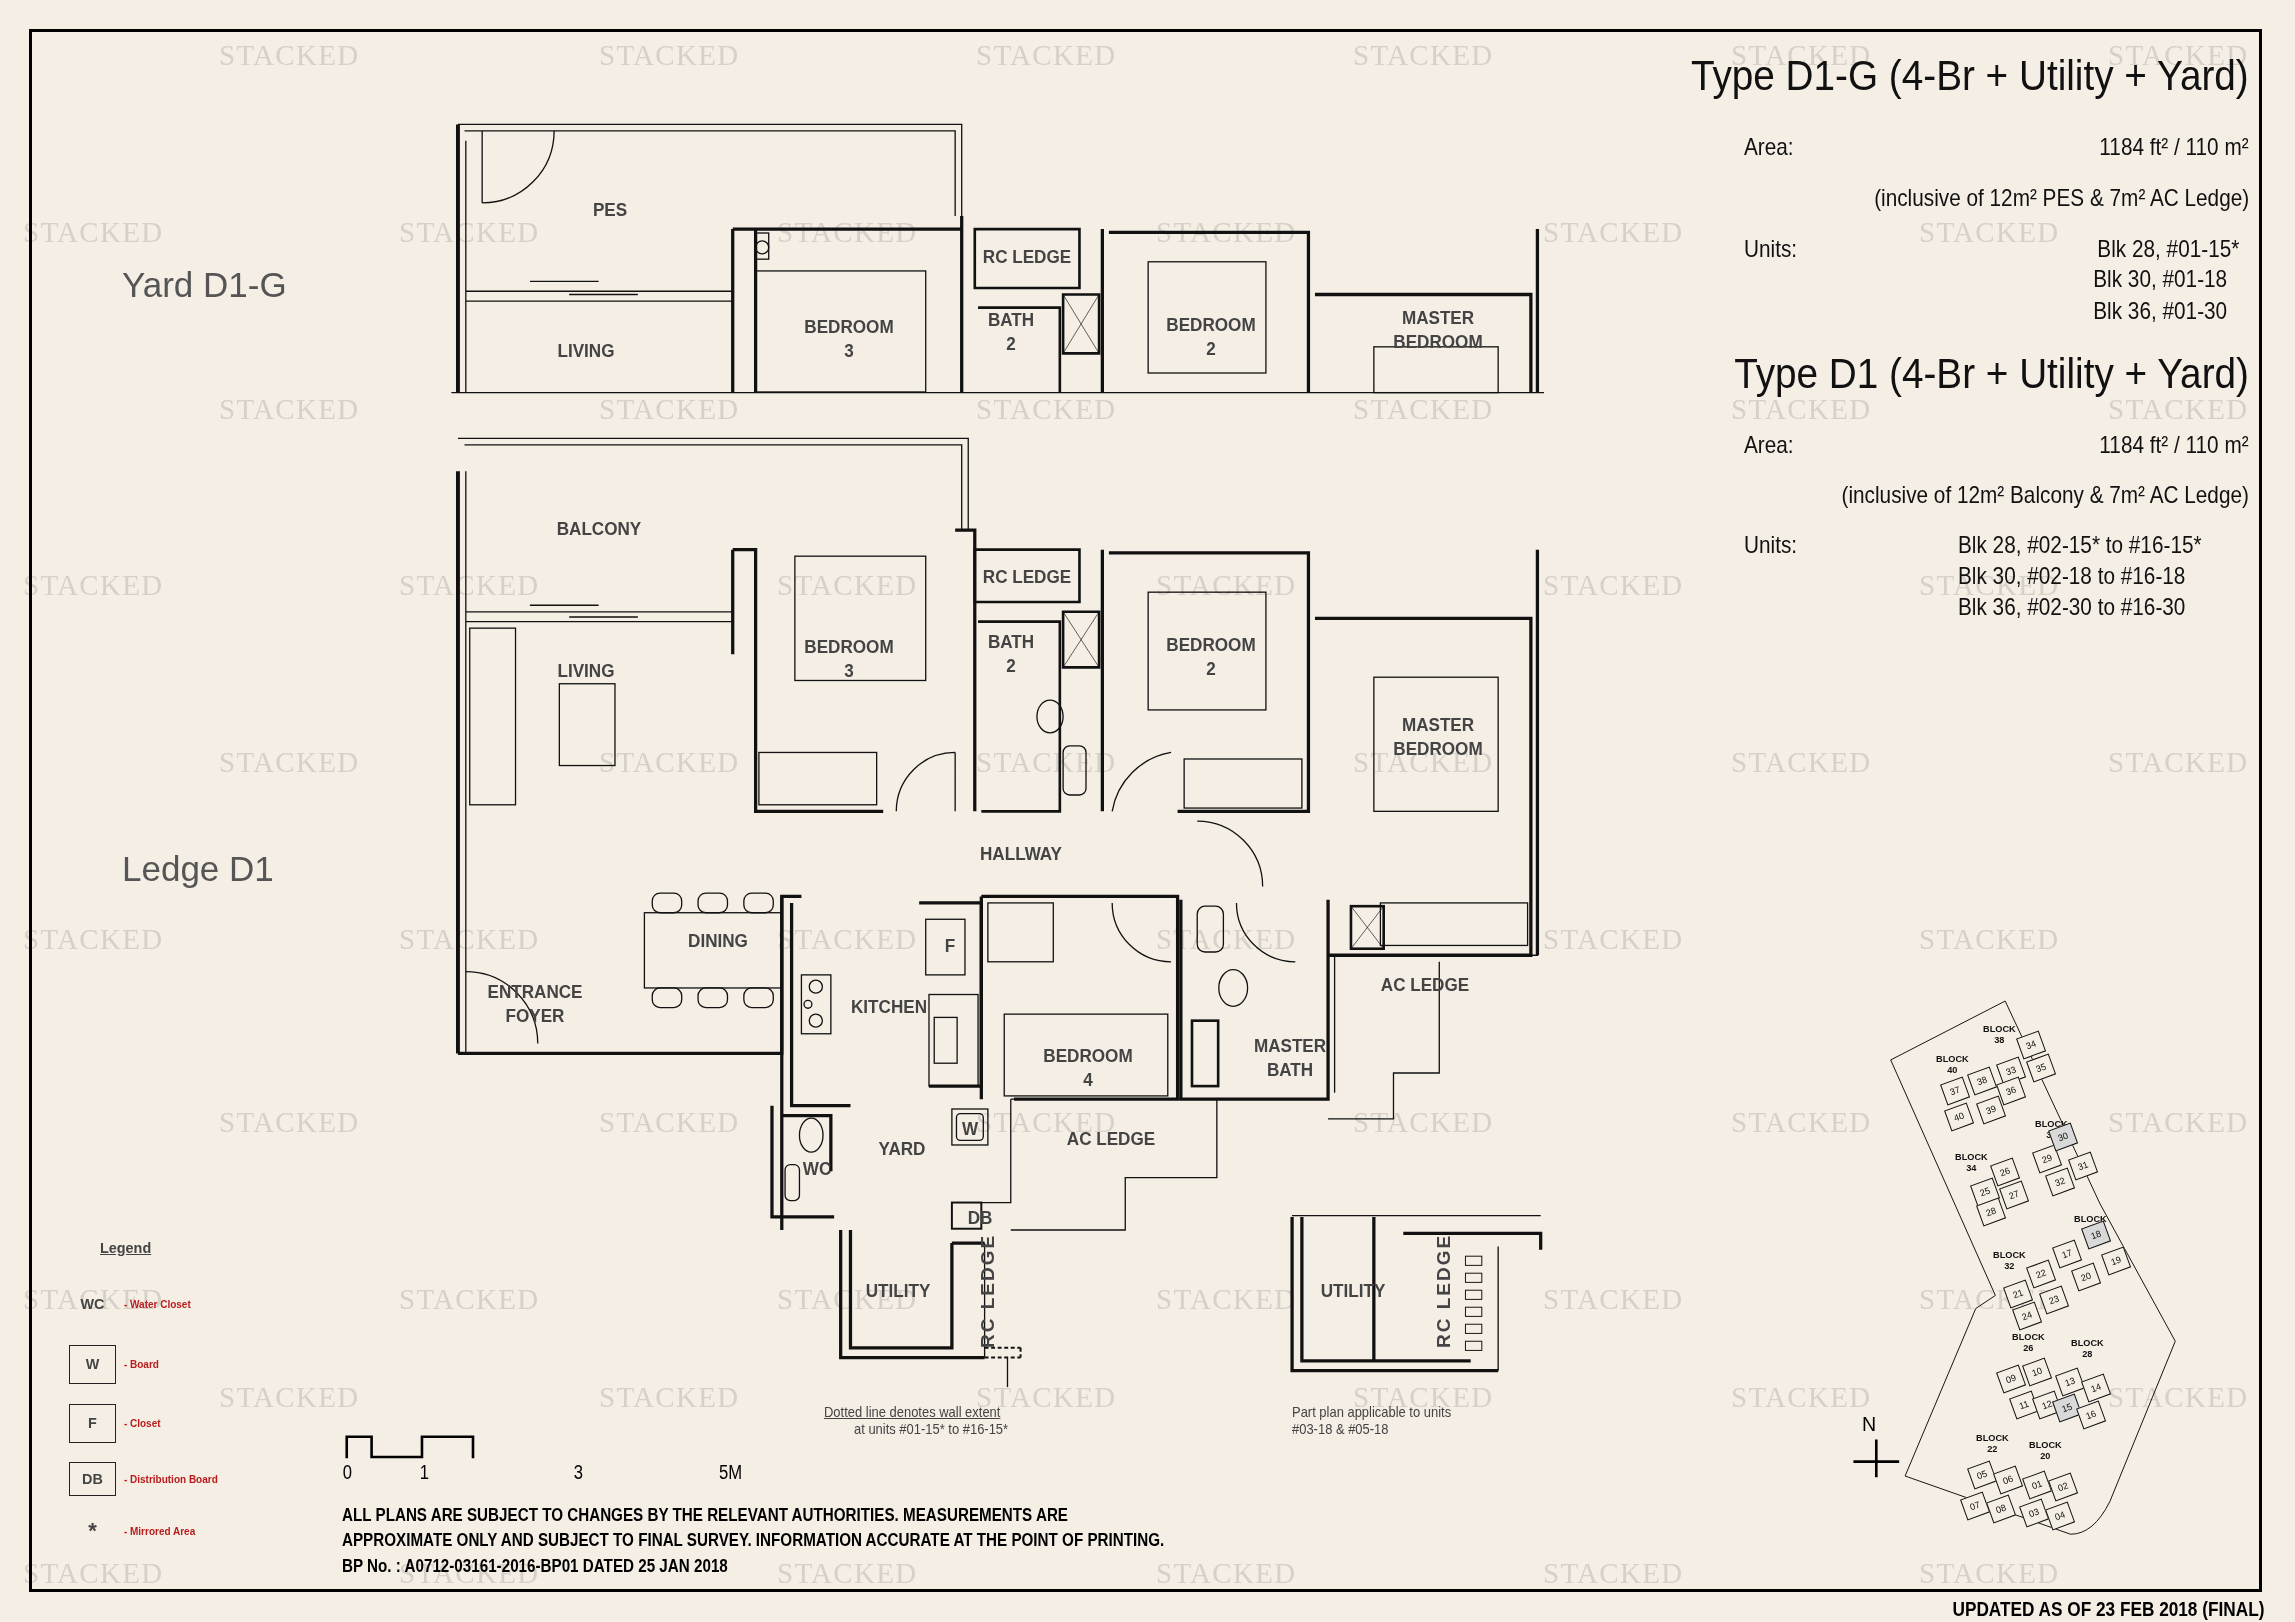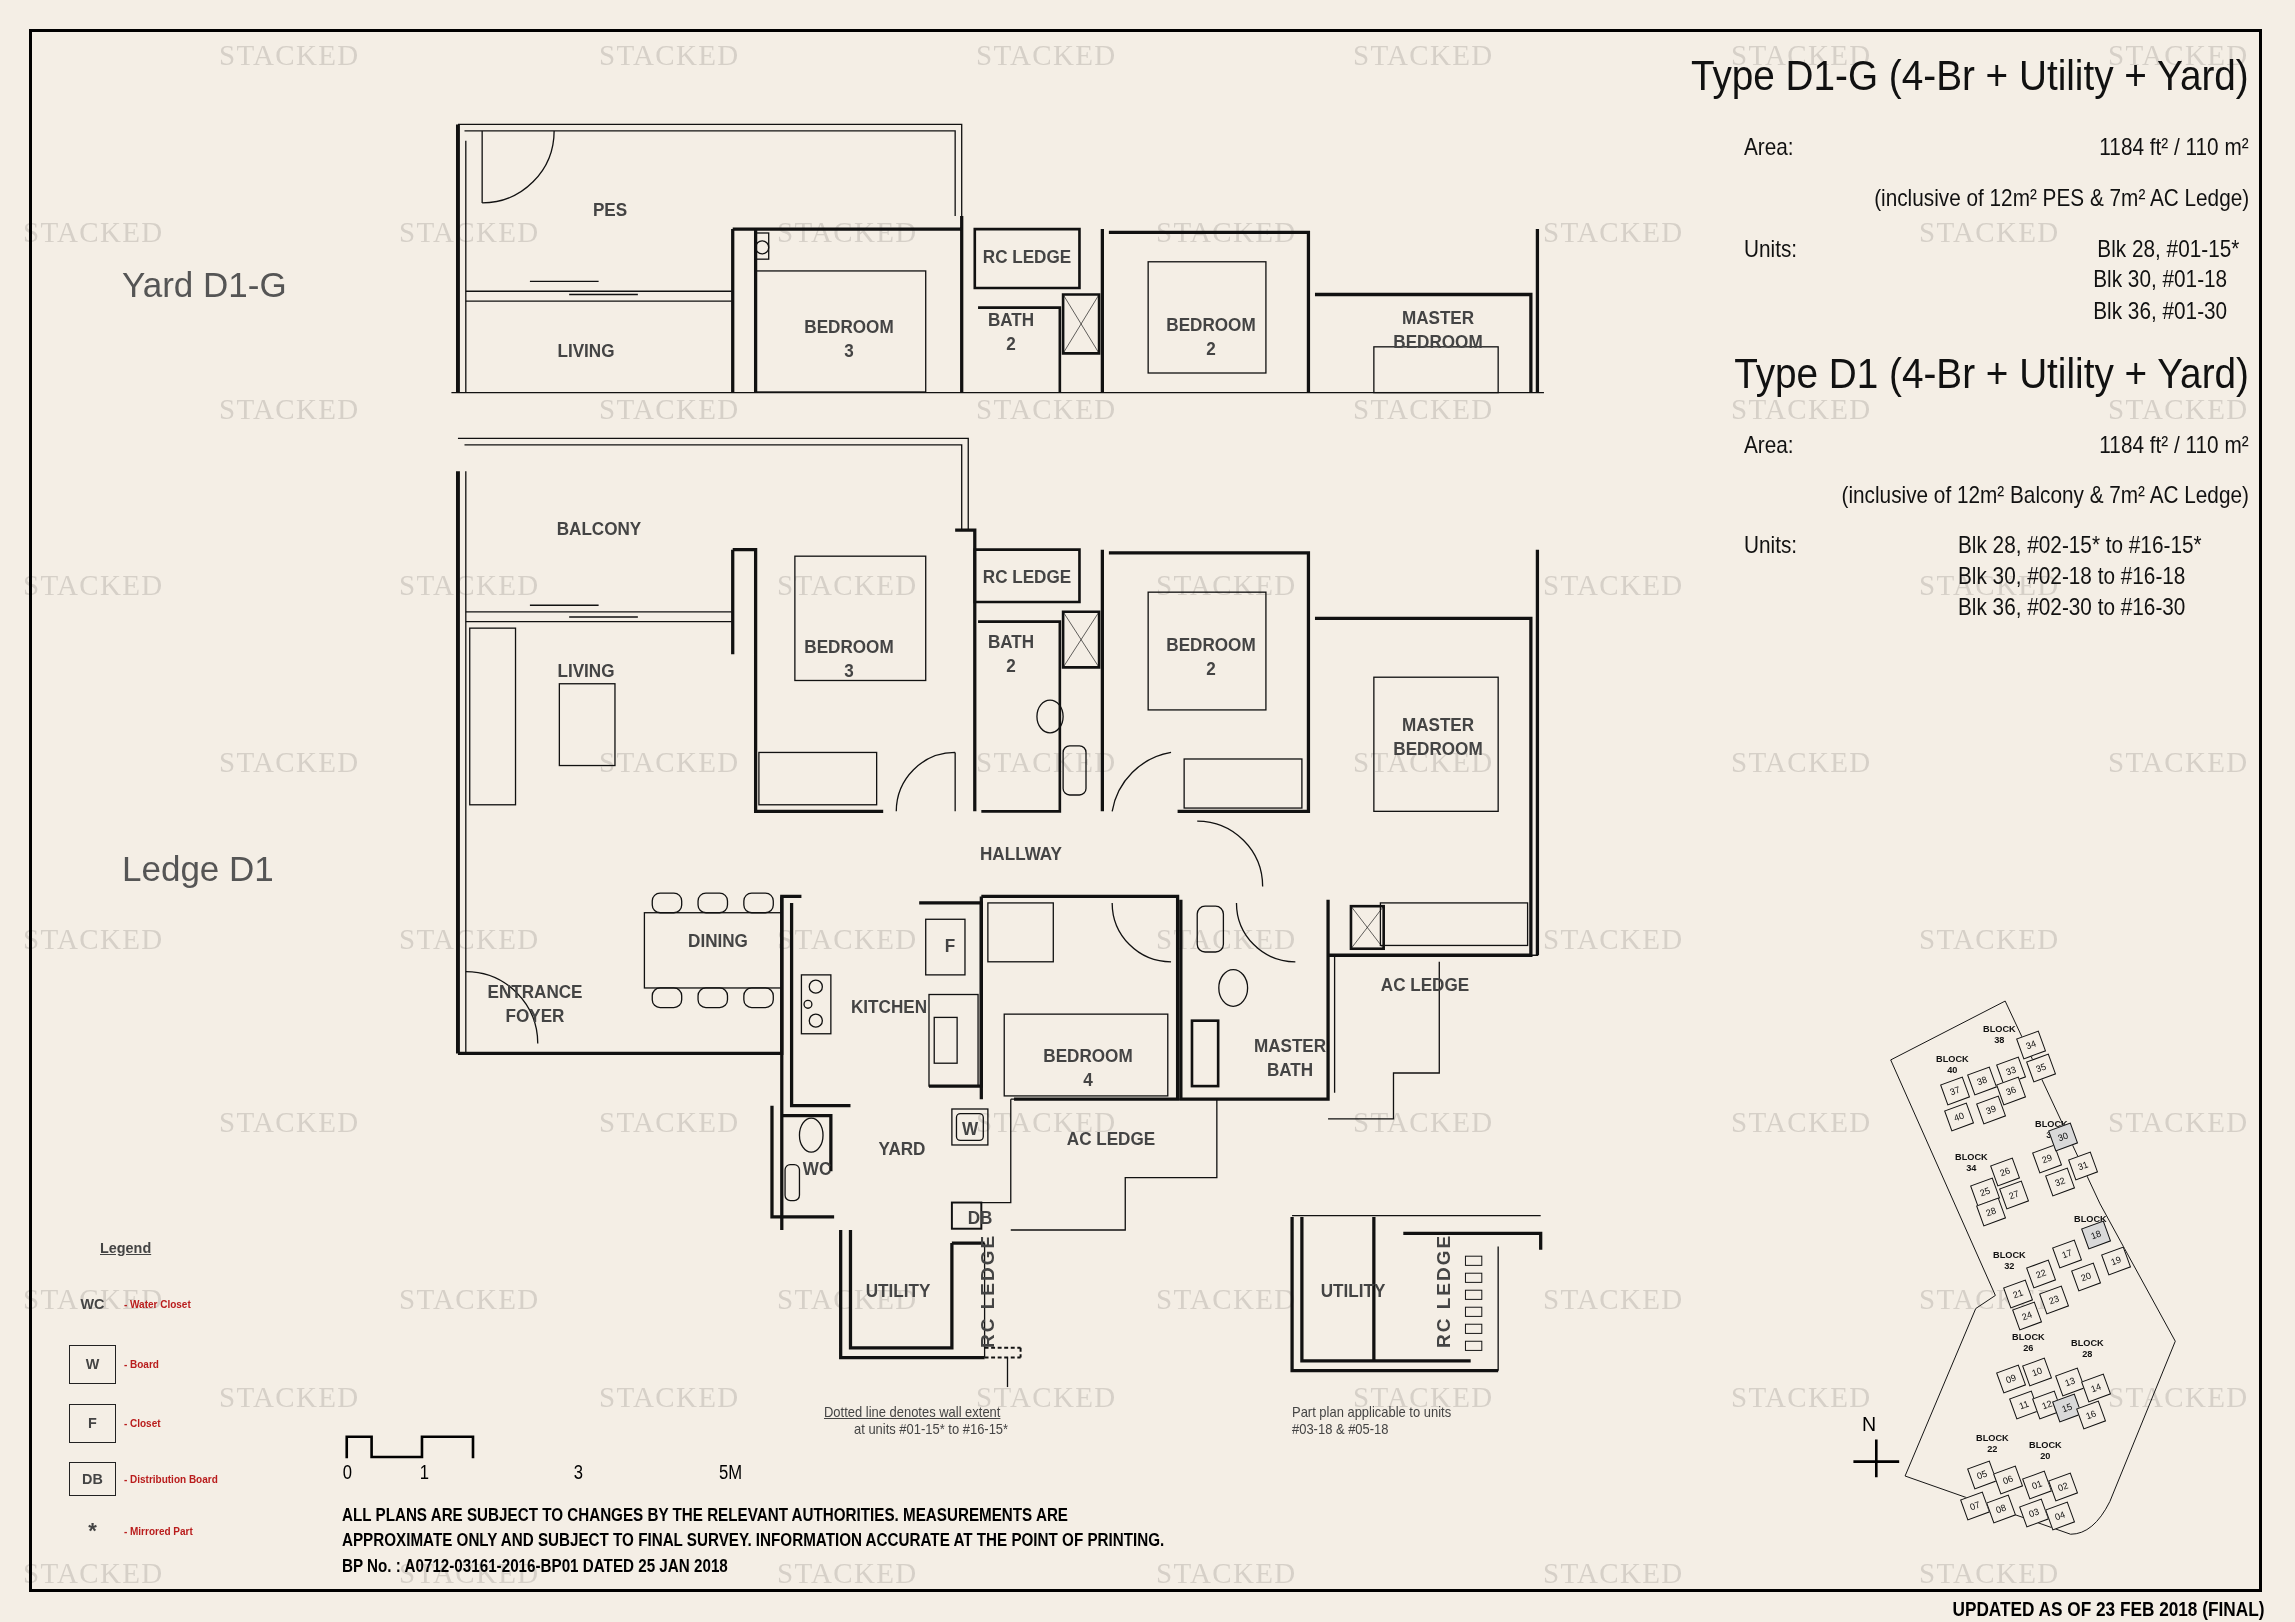--- a/index.html
+++ b/index.html
@@ -357,21 +357,21 @@
 <div class="legend-row" style="top:1400px;">
   <div class="legend-sym box">F</div>
   <div class="legend-txt">- Closet</div>
 </div>
 <div class="legend-row" style="top:1456px;">
   <div class="legend-sym box" style="height:34px;">DB</div>
   <div class="legend-txt">- Distribution Board</div>
 </div>
 <div class="legend-row" style="top:1508px;">
   <div class="legend-sym" style="font-size:22px;">*</div>
-  <div class="legend-txt">- Mirrored Part</div>
+  <div class="legend-txt">- Mirrored Area</div>
 </div>
 
 <div class="scale-num" style="left:342px;">0</div>
 <div class="scale-num" style="left:419px;">1</div>
 <div class="scale-num" style="left:573px;">3</div>
 <div class="scale-num" style="left:717px;">5M</div>
 
 <div class="disclaimer" style="top:1504px;">ALL PLANS ARE SUBJECT TO CHANGES BY THE RELEVANT AUTHORITIES. MEASUREMENTS ARE</div>
 <div class="disclaimer" style="top:1529px;">APPROXIMATE ONLY AND SUBJECT TO FINAL SURVEY. INFORMATION ACCURATE AT THE POINT OF PRINTING.</div>
 <div class="disclaimer" style="top:1555px;">BP No. : A0712-03161-2016-BP01 DATED 25 JAN 2018</div>

